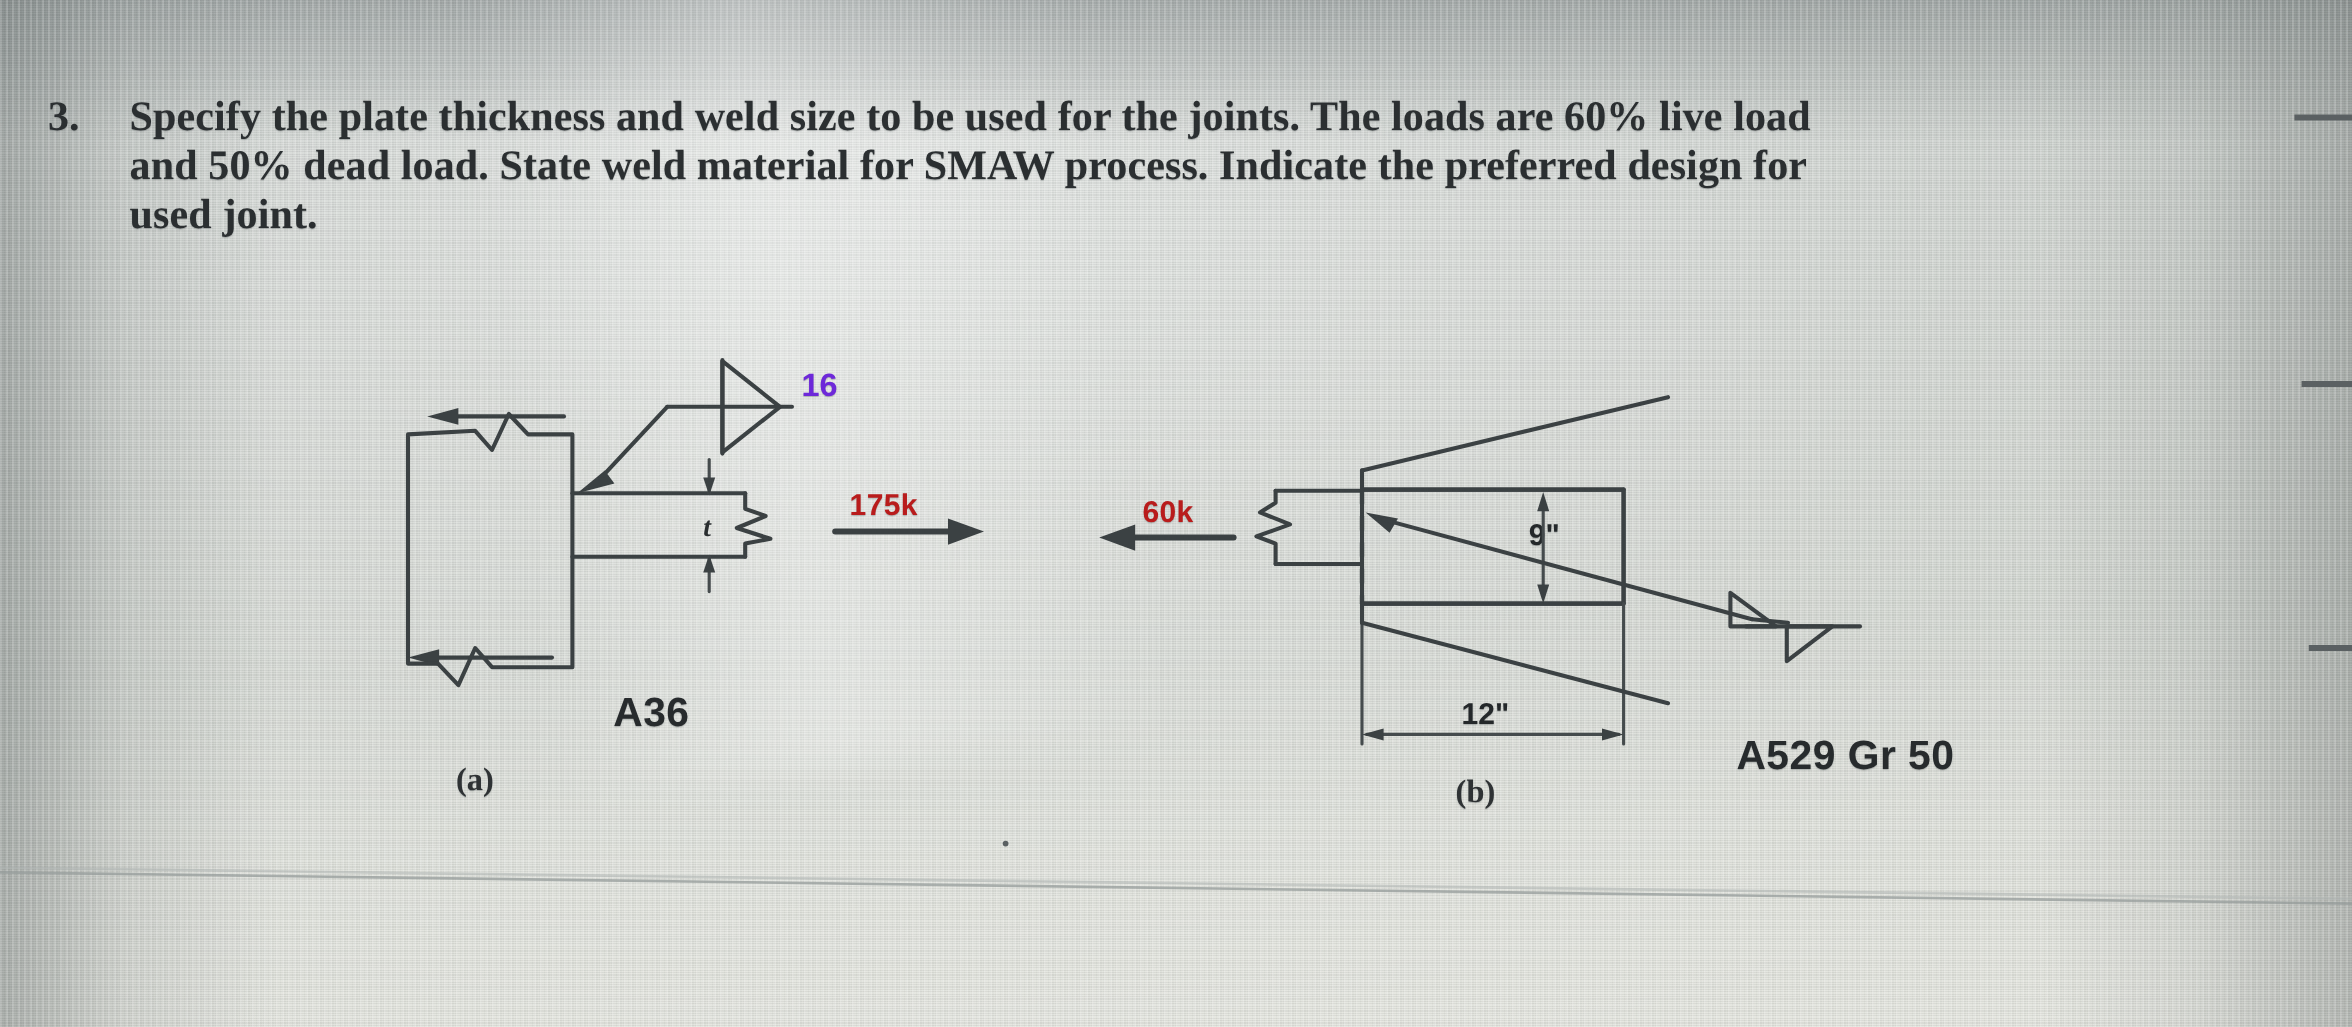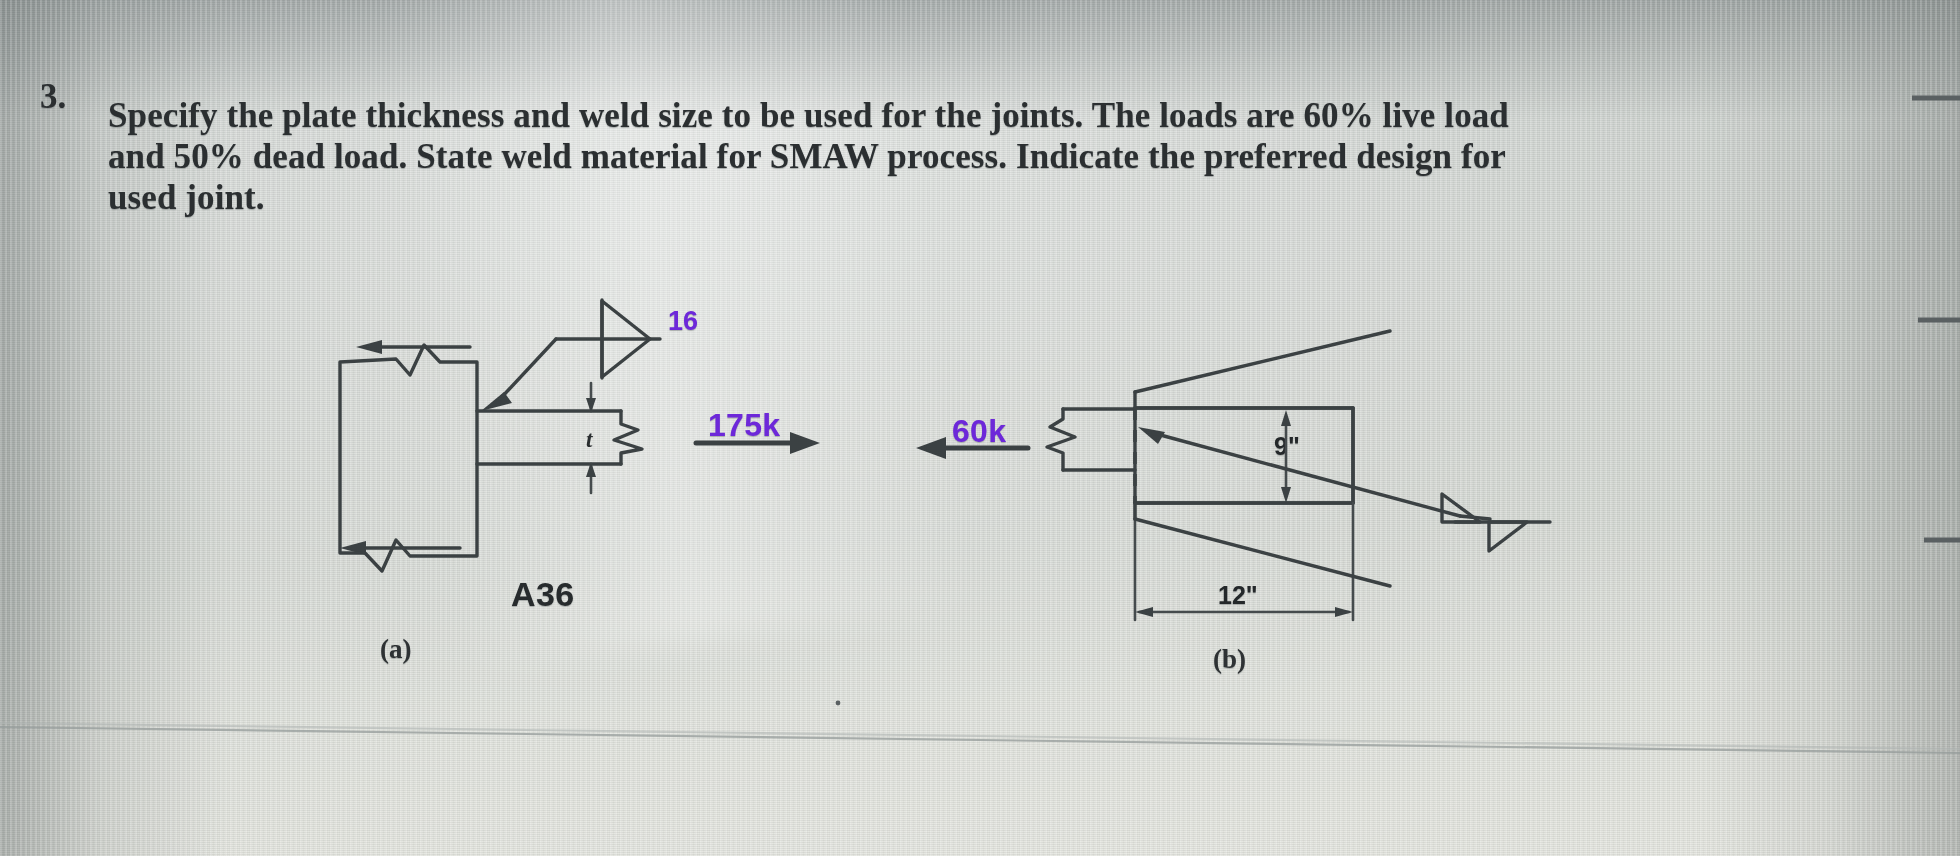--- a/index.html
+++ b/index.html
@@ -91,21 +91,20 @@
   .problem .num {
     position: absolute;
     left: 0;
     top: 0;
     width: 58px;
   }
   .problem .body {
     margin-left: 68px;
     display: block;
     text-align: left;
-    margin-top: 19px;
   }
   .problem .body .l1 { display:block; }
   .problem .body .l2 { display:block; }
   .problem .body .l3 { display:block; }
 
   .fig-label {
     position: absolute;
     font-family: "Liberation Serif", serif;
     font-weight: bold;
     font-size: 27px;
@@ -118,22 +117,22 @@
     font-weight: bold;
     font-size: 34px;
     color: #272b2d;
     letter-spacing: 0.4px;
     text-shadow: 0 1px 1px rgba(120,126,126,0.5);
   }
   .load-label {
     position: absolute;
     font-family: "Liberation Sans", sans-serif;
     font-weight: bold;
-    font-size: 32px;
-    color: #6d28d9;
+    font-size: 25px;
+    color: #b91c1c;
     letter-spacing: 0.3px;
     text-shadow: 0 1px 1px rgba(120,126,126,0.5);
   }
   .weld-num {
     position: absolute;
     font-family: "Liberation Sans", sans-serif;
     font-weight: bold;
     font-size: 27px;
     color: #6d28d9;
     text-shadow: 0 1px 1px rgba(120,126,126,0.5);
@@ -207,20 +206,21 @@
   <div class="load-label" style="left:708px; top:407px;">175k</div>
 
   <div class="load-label" style="left:952px; top:413px;">60k</div>
 
   <div class="dim-label" style="left:1274px; top:432px;">9"</div>
 
   <div class="dim-label" style="left:1218px; top:581px;">12"</div>
 
   <div class="grade-label" style="left:511px; top:575px;">A36</div>
 
+  <div class="grade-label" style="left:1447px; top:611px;">A529 Gr 50</div>
 
   <div class="fig-label" style="left:380px; top:634px;">(a)</div>
 
   <div class="fig-label" style="left:1213px; top:644px;">(b)</div>
 
   <svg class="drawing" viewBox="0 0 1960 856">
 
     <path class="fold" d="M 0 727 C 400 733, 1000 744, 1960 753"></path>
     <path class="fold" d="M 0 723 C 400 729, 1000 740, 1960 749" style="stroke:rgba(175,180,178,0.55);"></path>
 

